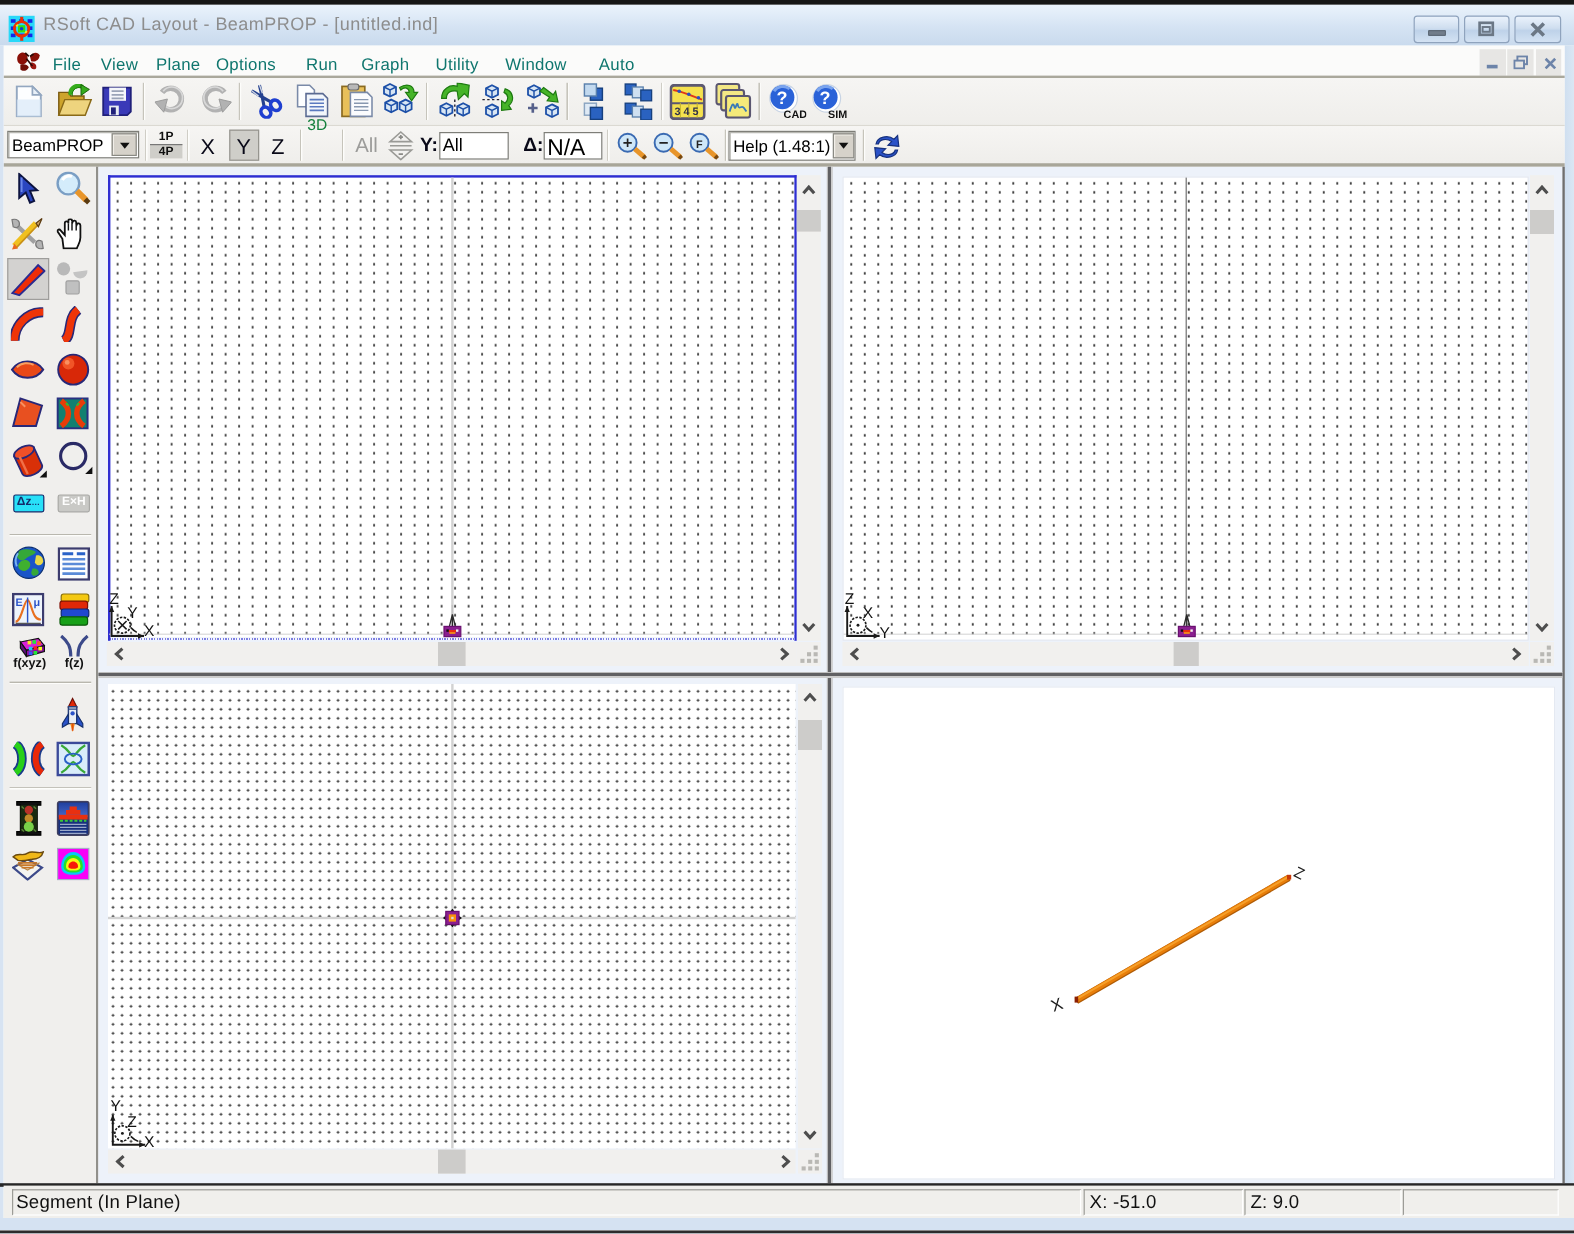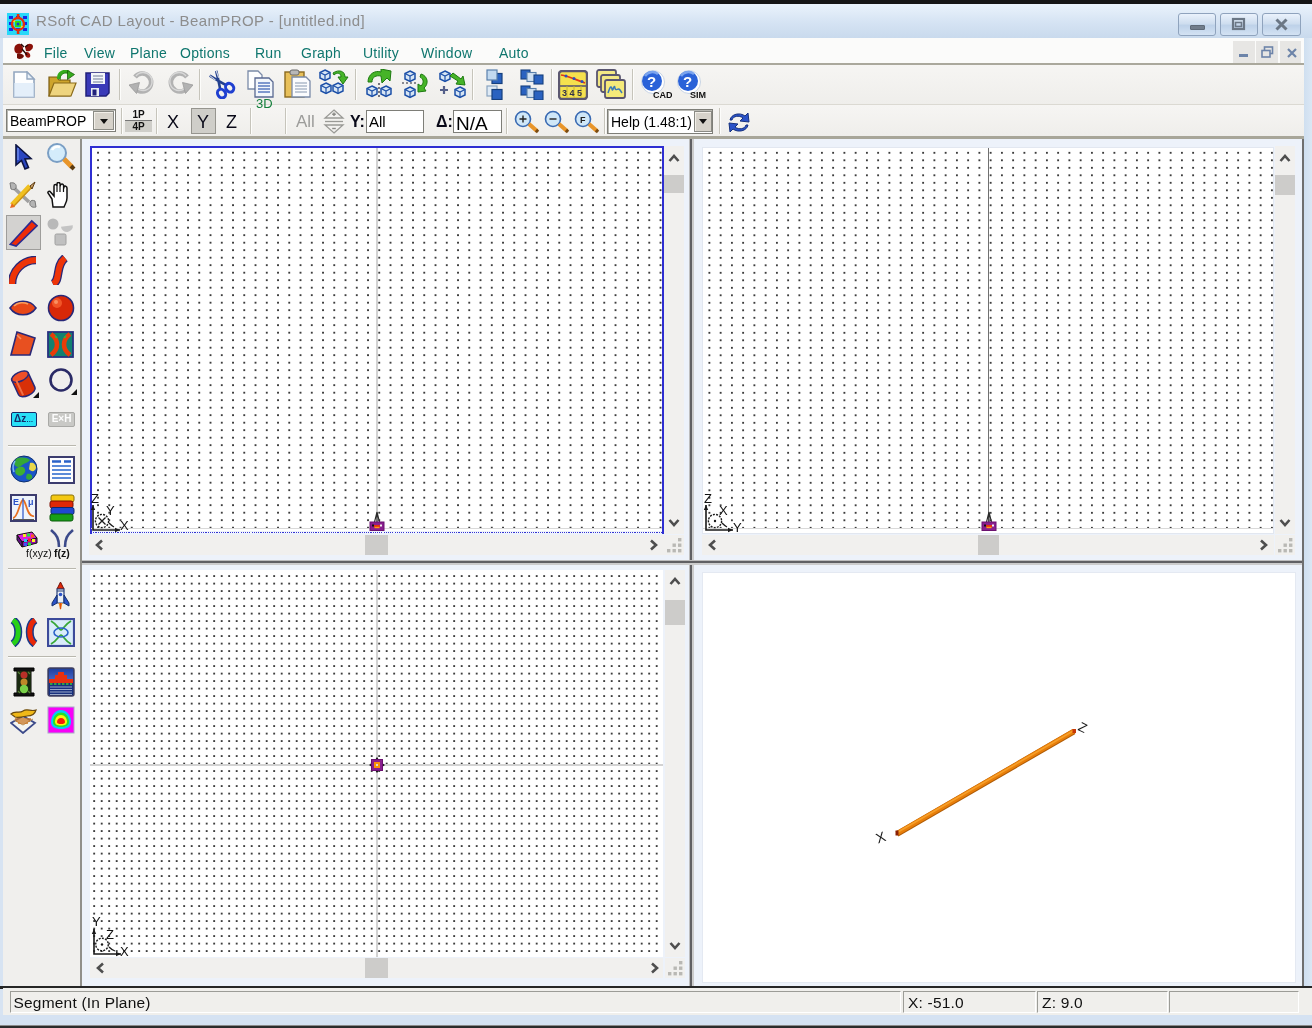--- a/index.html
+++ b/index.html
@@ -420,21 +420,21 @@
 <polygon points="5,5 10,12 10,17 5,10" fill="#601080" stroke="#111" stroke-width="1"></polygon>
 <rect x="11" y="4" width="3" height="3" fill="#f8e820"></rect>
     <rect x="15" y="3.5" width="3" height="3" fill="#20e838"></rect>
     <rect x="19" y="4.5" width="3" height="3" fill="#f86018"></rect>
 <rect x="12" y="9" width="3" height="3" fill="#20c8f0"></rect>
     <rect x="16" y="8.5" width="3" height="3" fill="#f82020"></rect>
     <rect x="20" y="9" width="3" height="3" fill="#f8f820"></rect>
 <rect x="12" y="13" width="3" height="3" fill="#3858f8"></rect>
     <rect x="16" y="12.5" width="3" height="3" fill="#20e838"></rect>
 </svg>
-<div class="a" style="left:26px;top:547px;width:30px;font-size:10.5px;font-weight:normal;color:#111">f(xyz)</div>
+<div class="a" style="left:11px;top:547px;width:30px;font-size:10.5px;font-weight:bold;color:#111">f(xyz)</div>
 <svg class="a" style="left:49px;top:529px" width="26" height="19" viewBox="0 0 26 19">
 <path d="M2,1 C8,6 10,10 10,18 M24,1 C18,6 16,10 16,18" stroke="#3c4a8a" stroke-width="2.6" fill="none"></path>
 </svg>
 <div class="a" style="left:54px;top:547px;width:26px;font-size:10.5px;font-weight:bold;color:#111">f(z)</div>
 
 <svg class="a" style="left:50px;top:581px" width="21" height="30" viewBox="0 0 21 30">
 <path d="M10.5,1 L14,8 L7,8 Z" fill="#e02808" stroke="#701008" stroke-width="1"></path>
 <path d="M7,8 L14,8 L14,22 L7,22 Z" fill="#e8eef6" stroke="#28407a" stroke-width="1.2"></path>
 <path d="M7,10 L14,10" stroke="#28407a" stroke-width="1"></path>
 <circle cx="10.5" cy="13.5" r="1.8" fill="#2a52c8"></circle>

